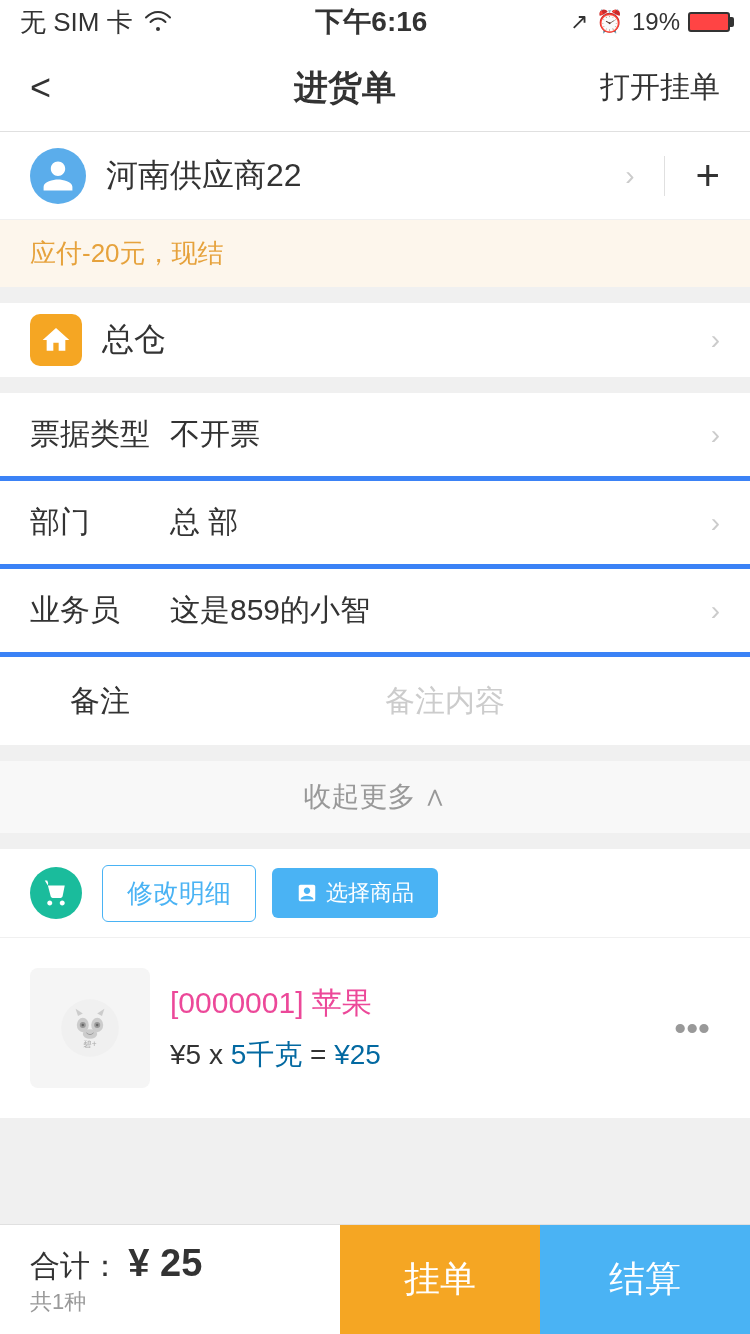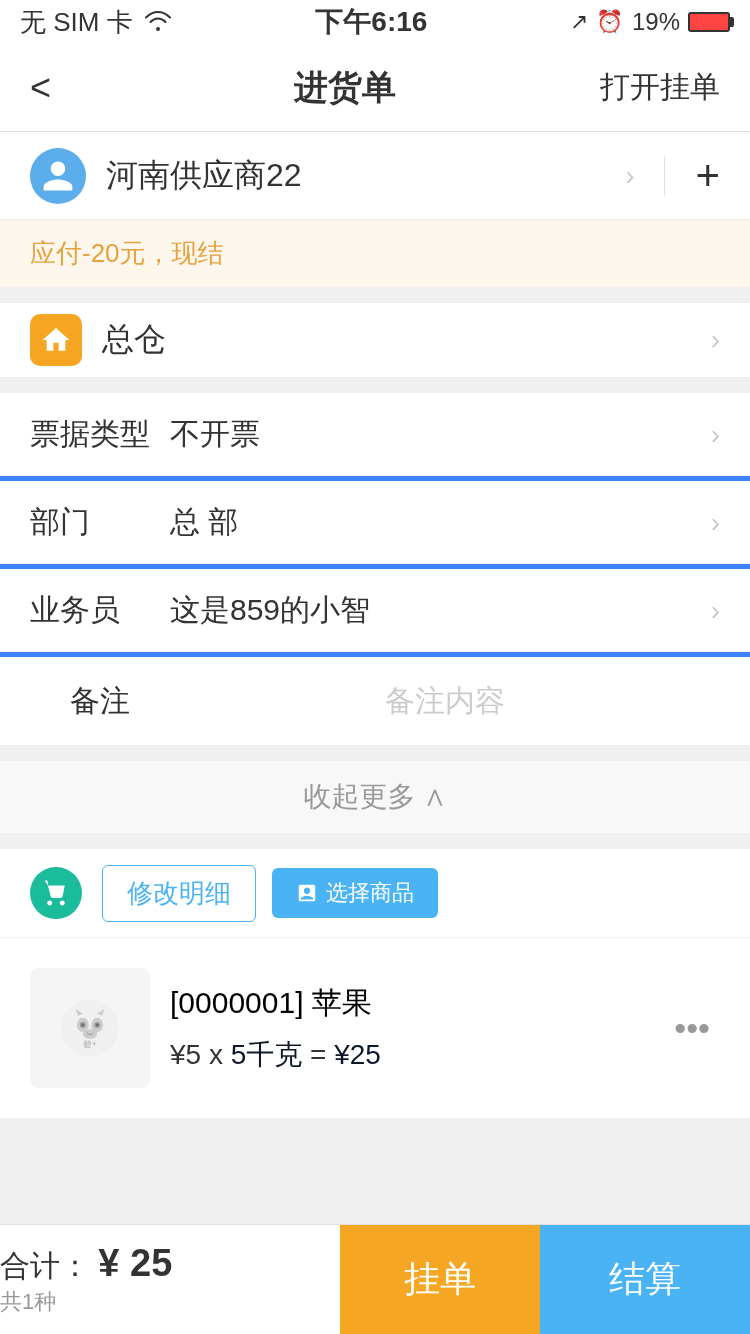--- a/index.html
+++ b/index.html
@@ -281,29 +281,29 @@
       align-items: center;
       justify-content: center;
       flex-shrink: 0;
     }
     .product-thumb svg { width: 60px; height: 60px; fill: #ccc; }
     .product-info {
       flex: 1;
     }
     .product-name {
       font-size: 30px;
-      color: #000000;
+      color: #ec4899;
       margin-bottom: 12px;
     }
     .product-price {
       font-size: 28px;
       color: #333;
     }
     .product-price .highlight {
-      color: #0f172a;
+      color: #0369a1;
     }
     .product-more {
       color: #999;
       font-size: 34px;
       cursor: pointer;
       padding: 10px;
     }
 
     
     .bottom-spacer { height: 120px; }
@@ -314,20 +314,21 @@
       bottom: 0;
       width: 750px;
       height: 110px;
       background: #fff;
       display: flex;
       align-items: center;
       border-top: 1px solid #e0e0e0;
     }
     .footer-total {
       flex: 1;
+      padding-left: 30px;
     }
     .footer-btn-suspend {
       width: 200px;
       height: 110px;
       background: #f5a623;
       color: #fff;
       font-size: 36px;
       display: flex;
       align-items: center;
       justify-content: center;

